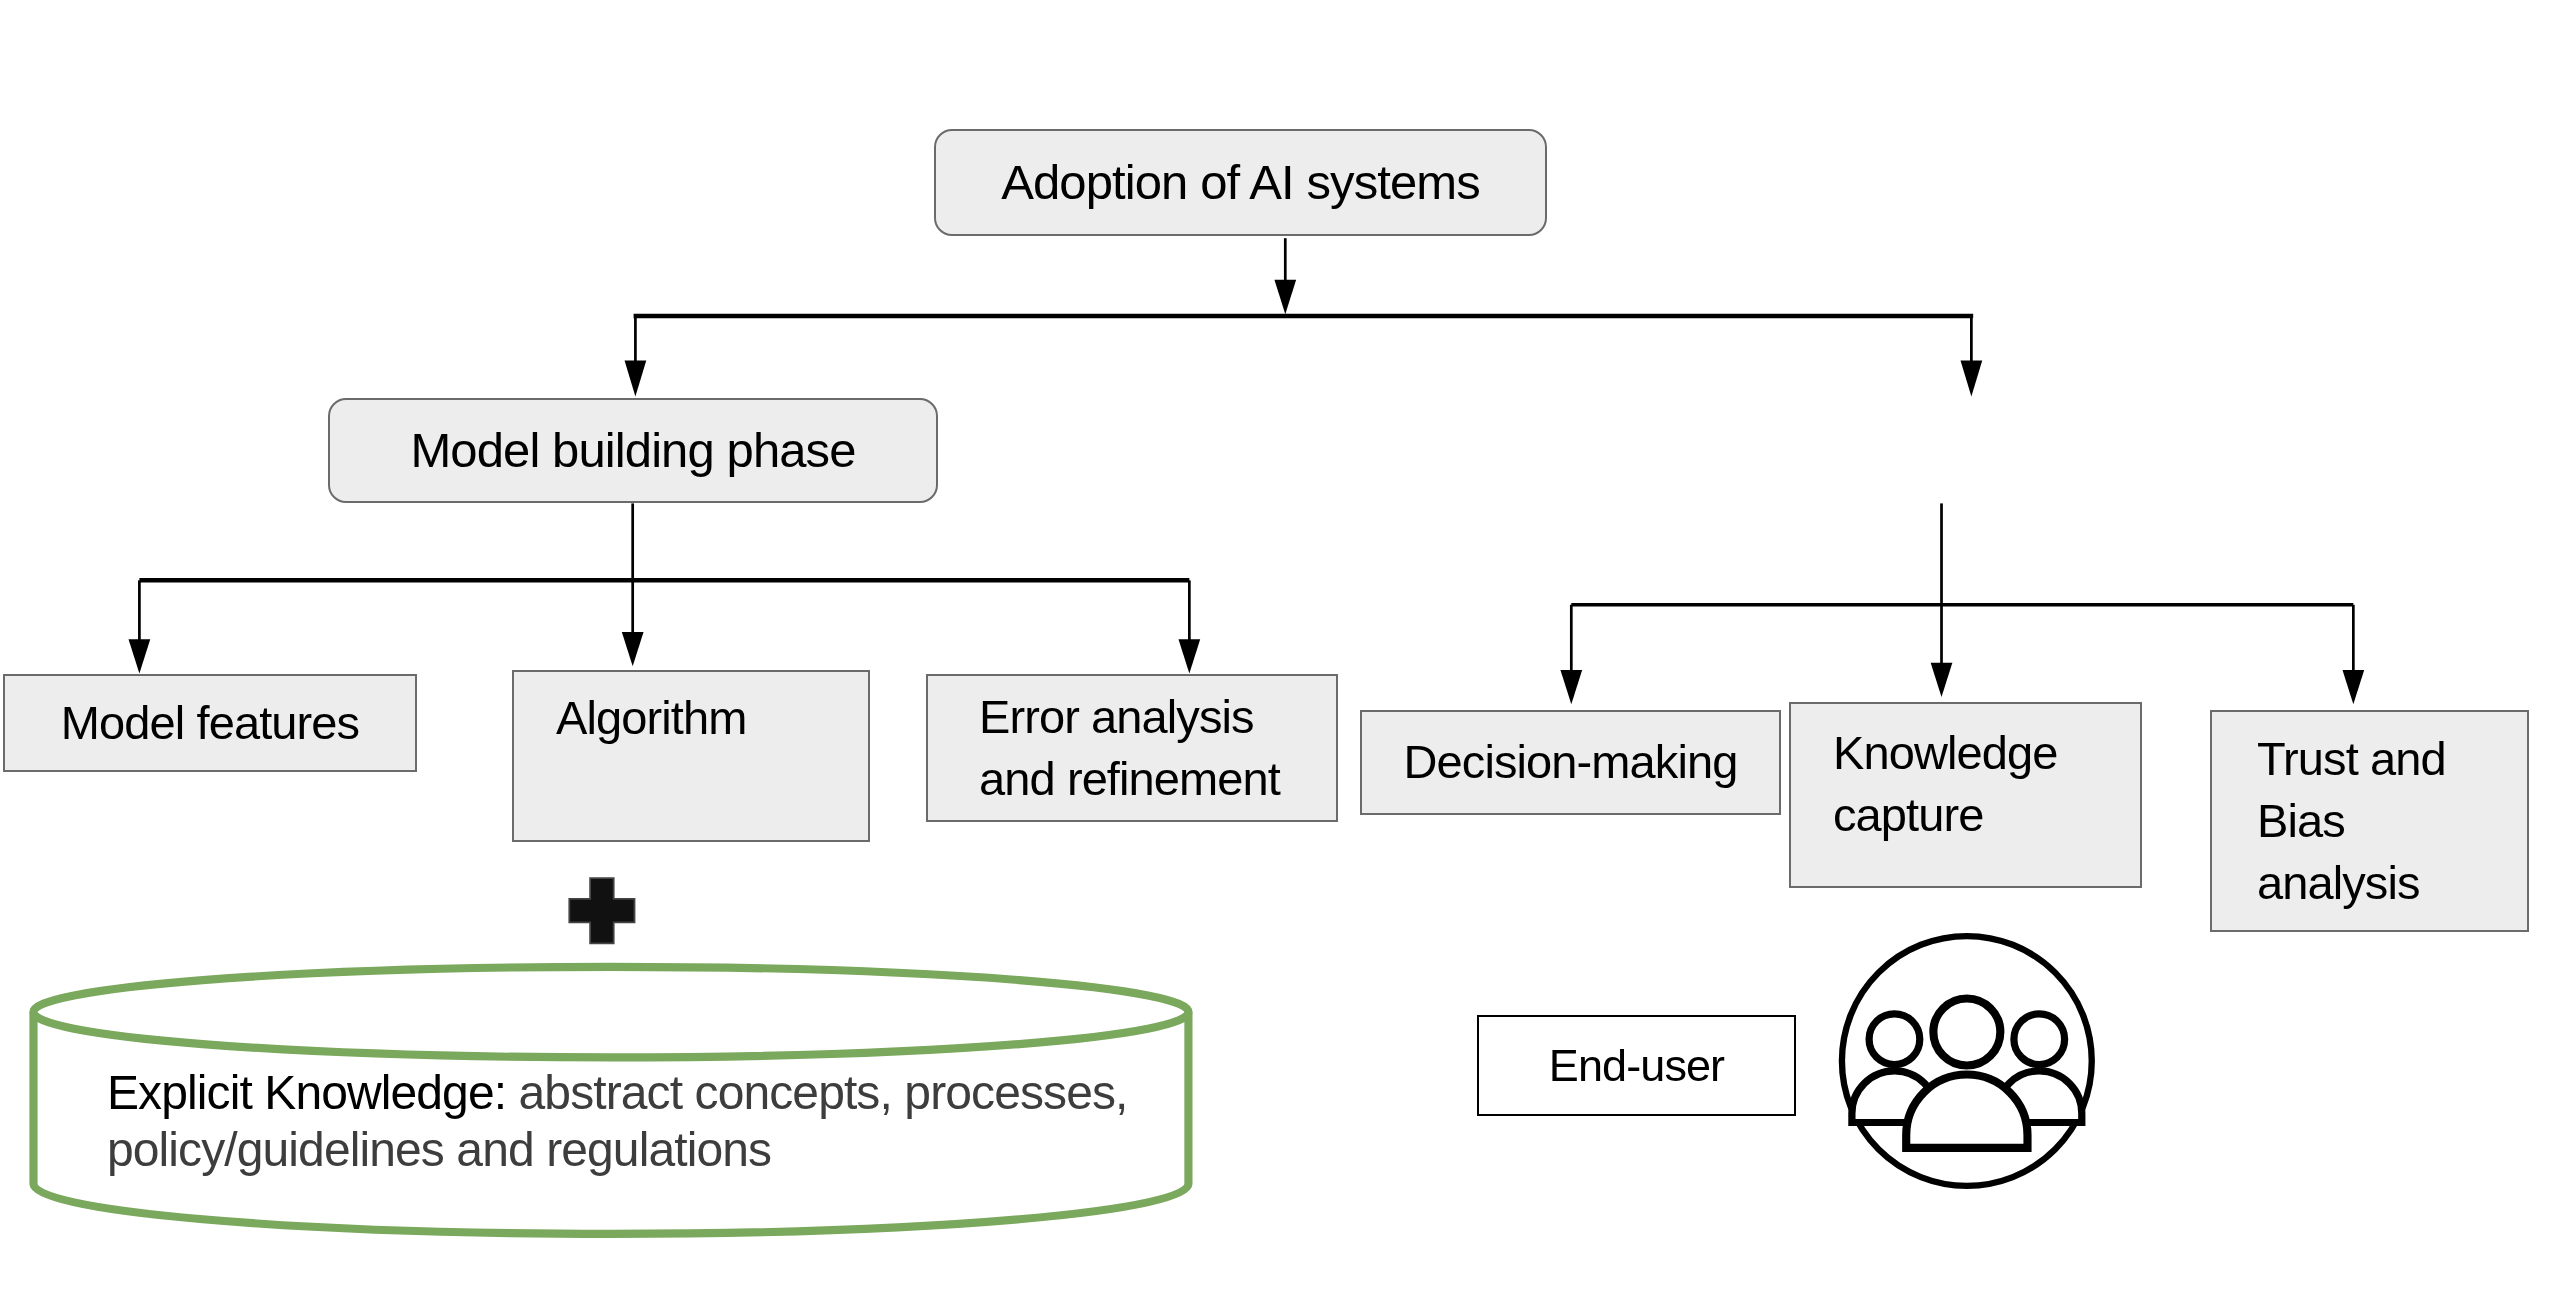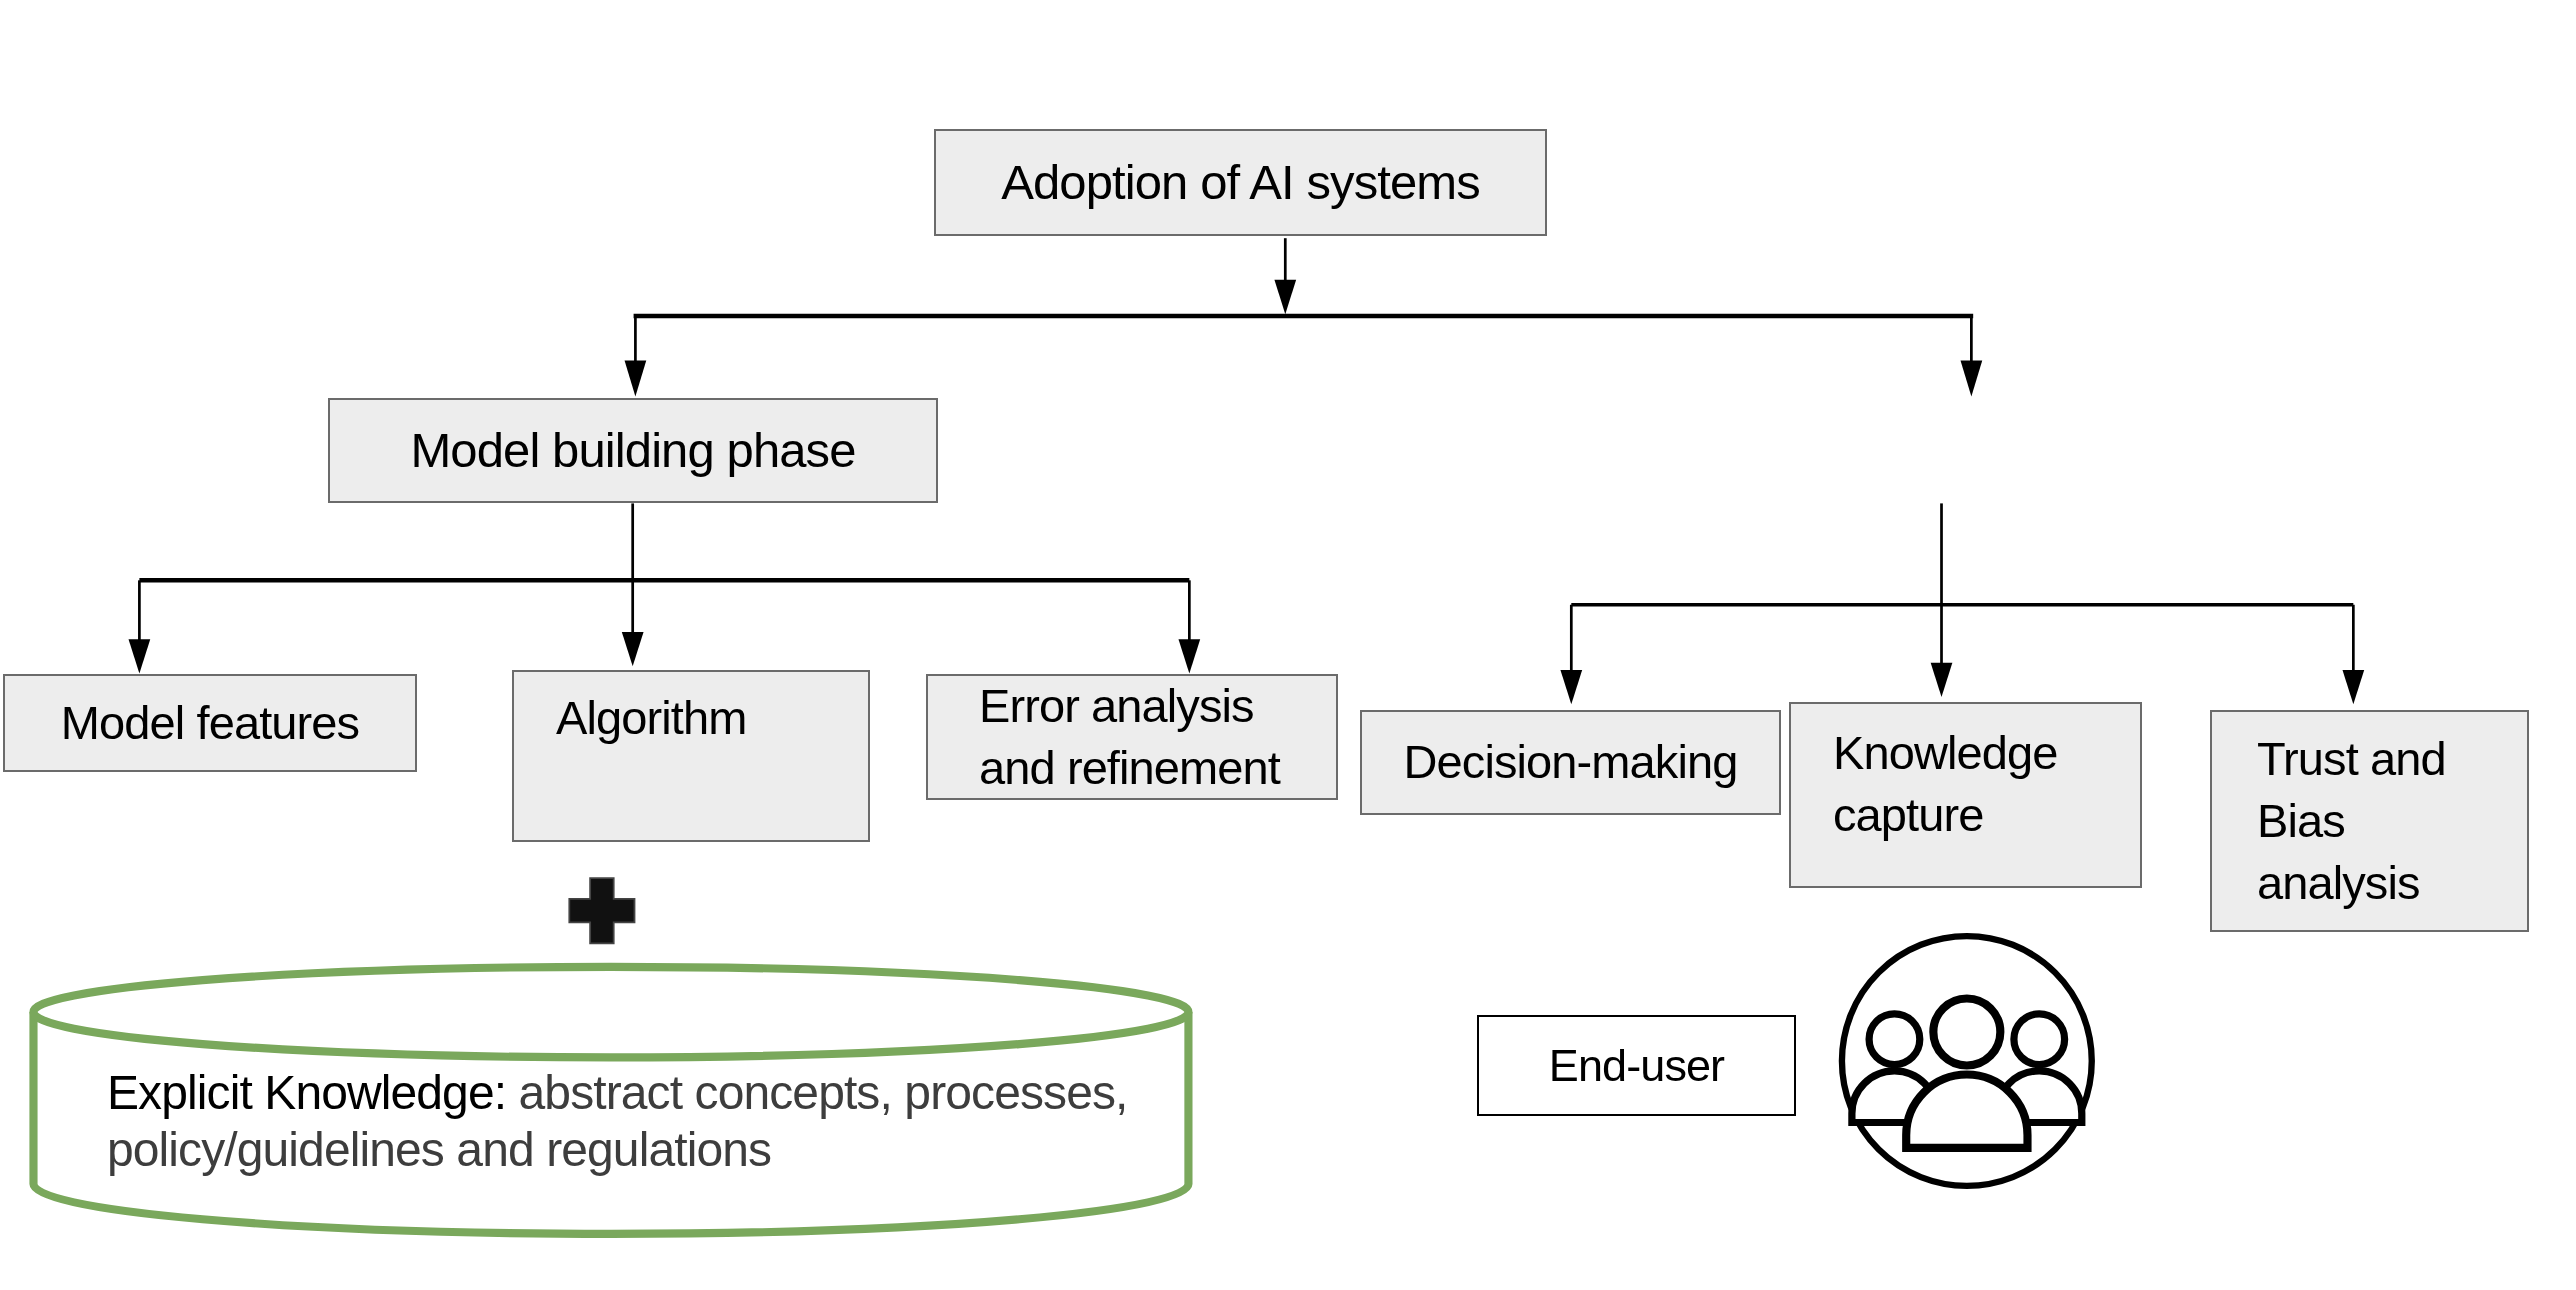--- a/index.html
+++ b/index.html
@@ -11,31 +11,31 @@
   .cline{stroke:var(--line-color);stroke-width:3;}
   .cline.thick{stroke-width:5;}
   .cline.mid{stroke-width:4;}
   .ahead{fill:var(--line-color);}
   .node{
     position:absolute;box-sizing:border-box;
     background:var(--box-fill);border:2.7px solid var(--box-border);
     display:flex;align-items:center;justify-content:center;
     font-size:47px;letter-spacing:-0.9px;line-height:1.32;text-align:center;
   }
-  .node.lvl1{font-size:49px;}
+  .node.lvl1{font-size:49px;border-radius:18px;}
   .node .lines{display:block;}
   .node.topleft{align-items:flex-start;justify-content:flex-start;text-align:left;}
   .node.midleft{justify-content:flex-start;text-align:left;}
   .node .line{display:block;}
   #adoption-node{left:934px;top:129px;width:613px;height:107px;}
   #model-building-node{left:328px;top:398px;width:610px;height:105px;}
   #explaining-node{left:1714px;top:398px;width:516px;height:105px;}
   #model-features-node{left:3px;top:674px;width:414px;height:98px;}
   #algorithm-node{left:512px;top:670px;width:358px;height:172px;padding:14.5px 0 0 42px;}
-  #error-node{left:926px;top:674px;width:412px;height:126px;padding-left:51px;}
+  #error-node{left:926px;top:674px;width:412px;height:148px;padding-left:51px;}
   #decision-node{left:1360px;top:710px;width:421px;height:105px;}
   #knowledge-node{left:1789px;top:702px;width:353px;height:186px;padding:18px 0 0 42px;}
   #trust-node{left:2210px;top:710px;width:319px;height:222px;padding-left:45px;}
   #end-user-node{
     left:1477px;top:1015px;width:319px;height:101px;
     background:#ffffff;border:2.7px solid #000;font-size:45px;
   }
   .cyl-stroke{fill:#ffffff;stroke:var(--cylinder-green);stroke-width:9;}
   #knowledge-store-text{
     position:absolute;left:107px;top:1064px;width:1050px;

